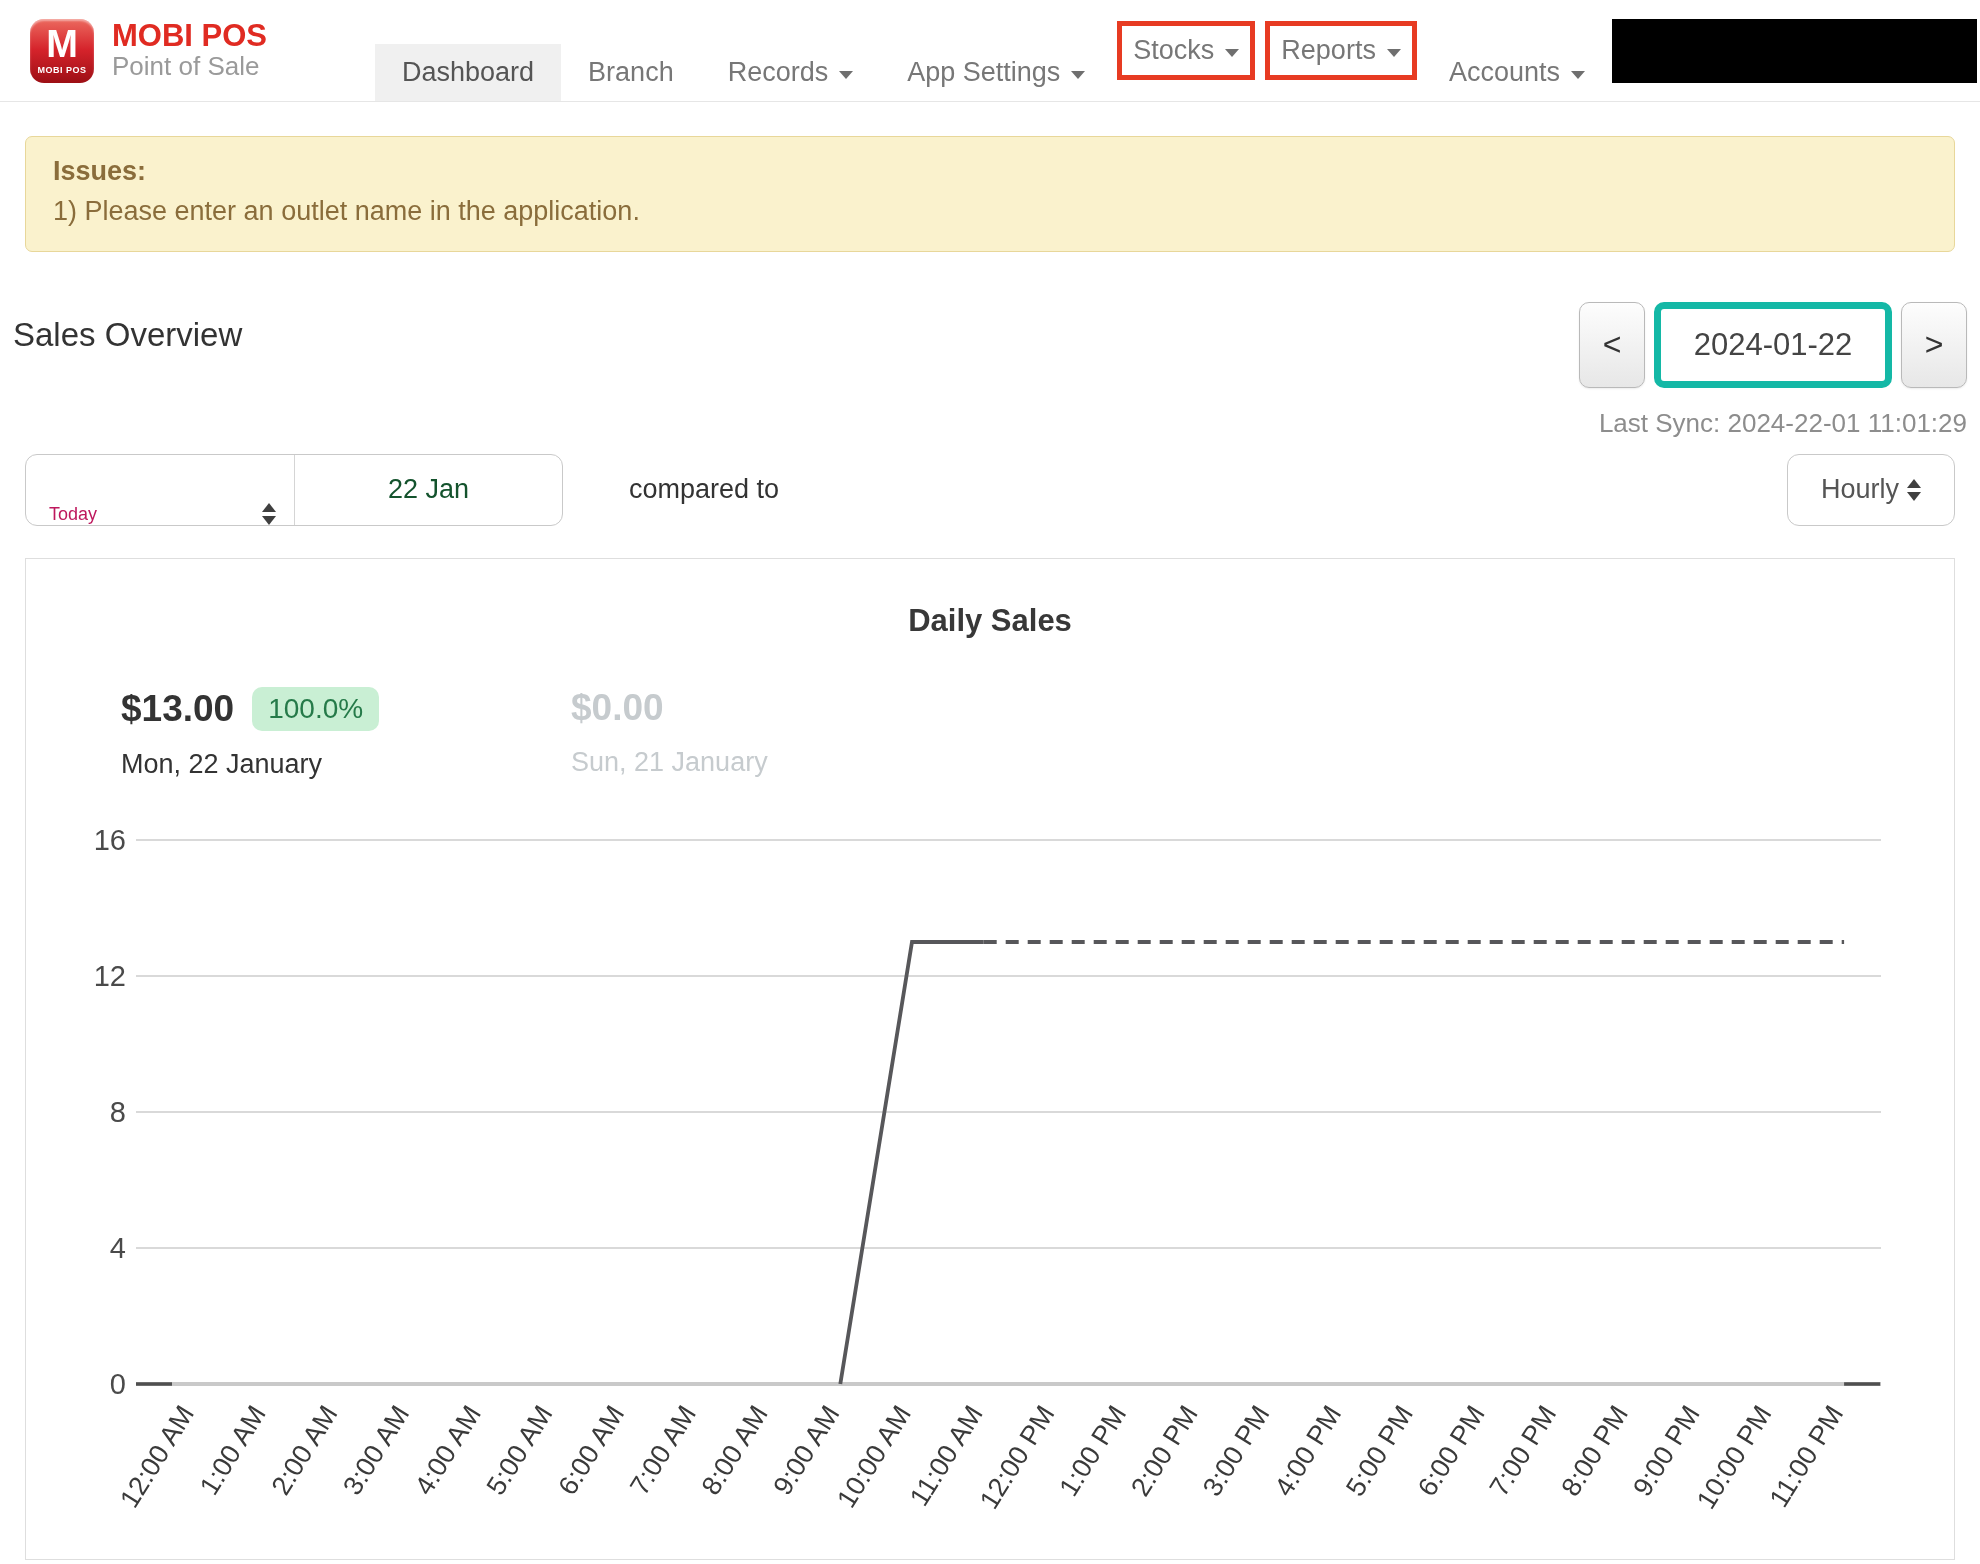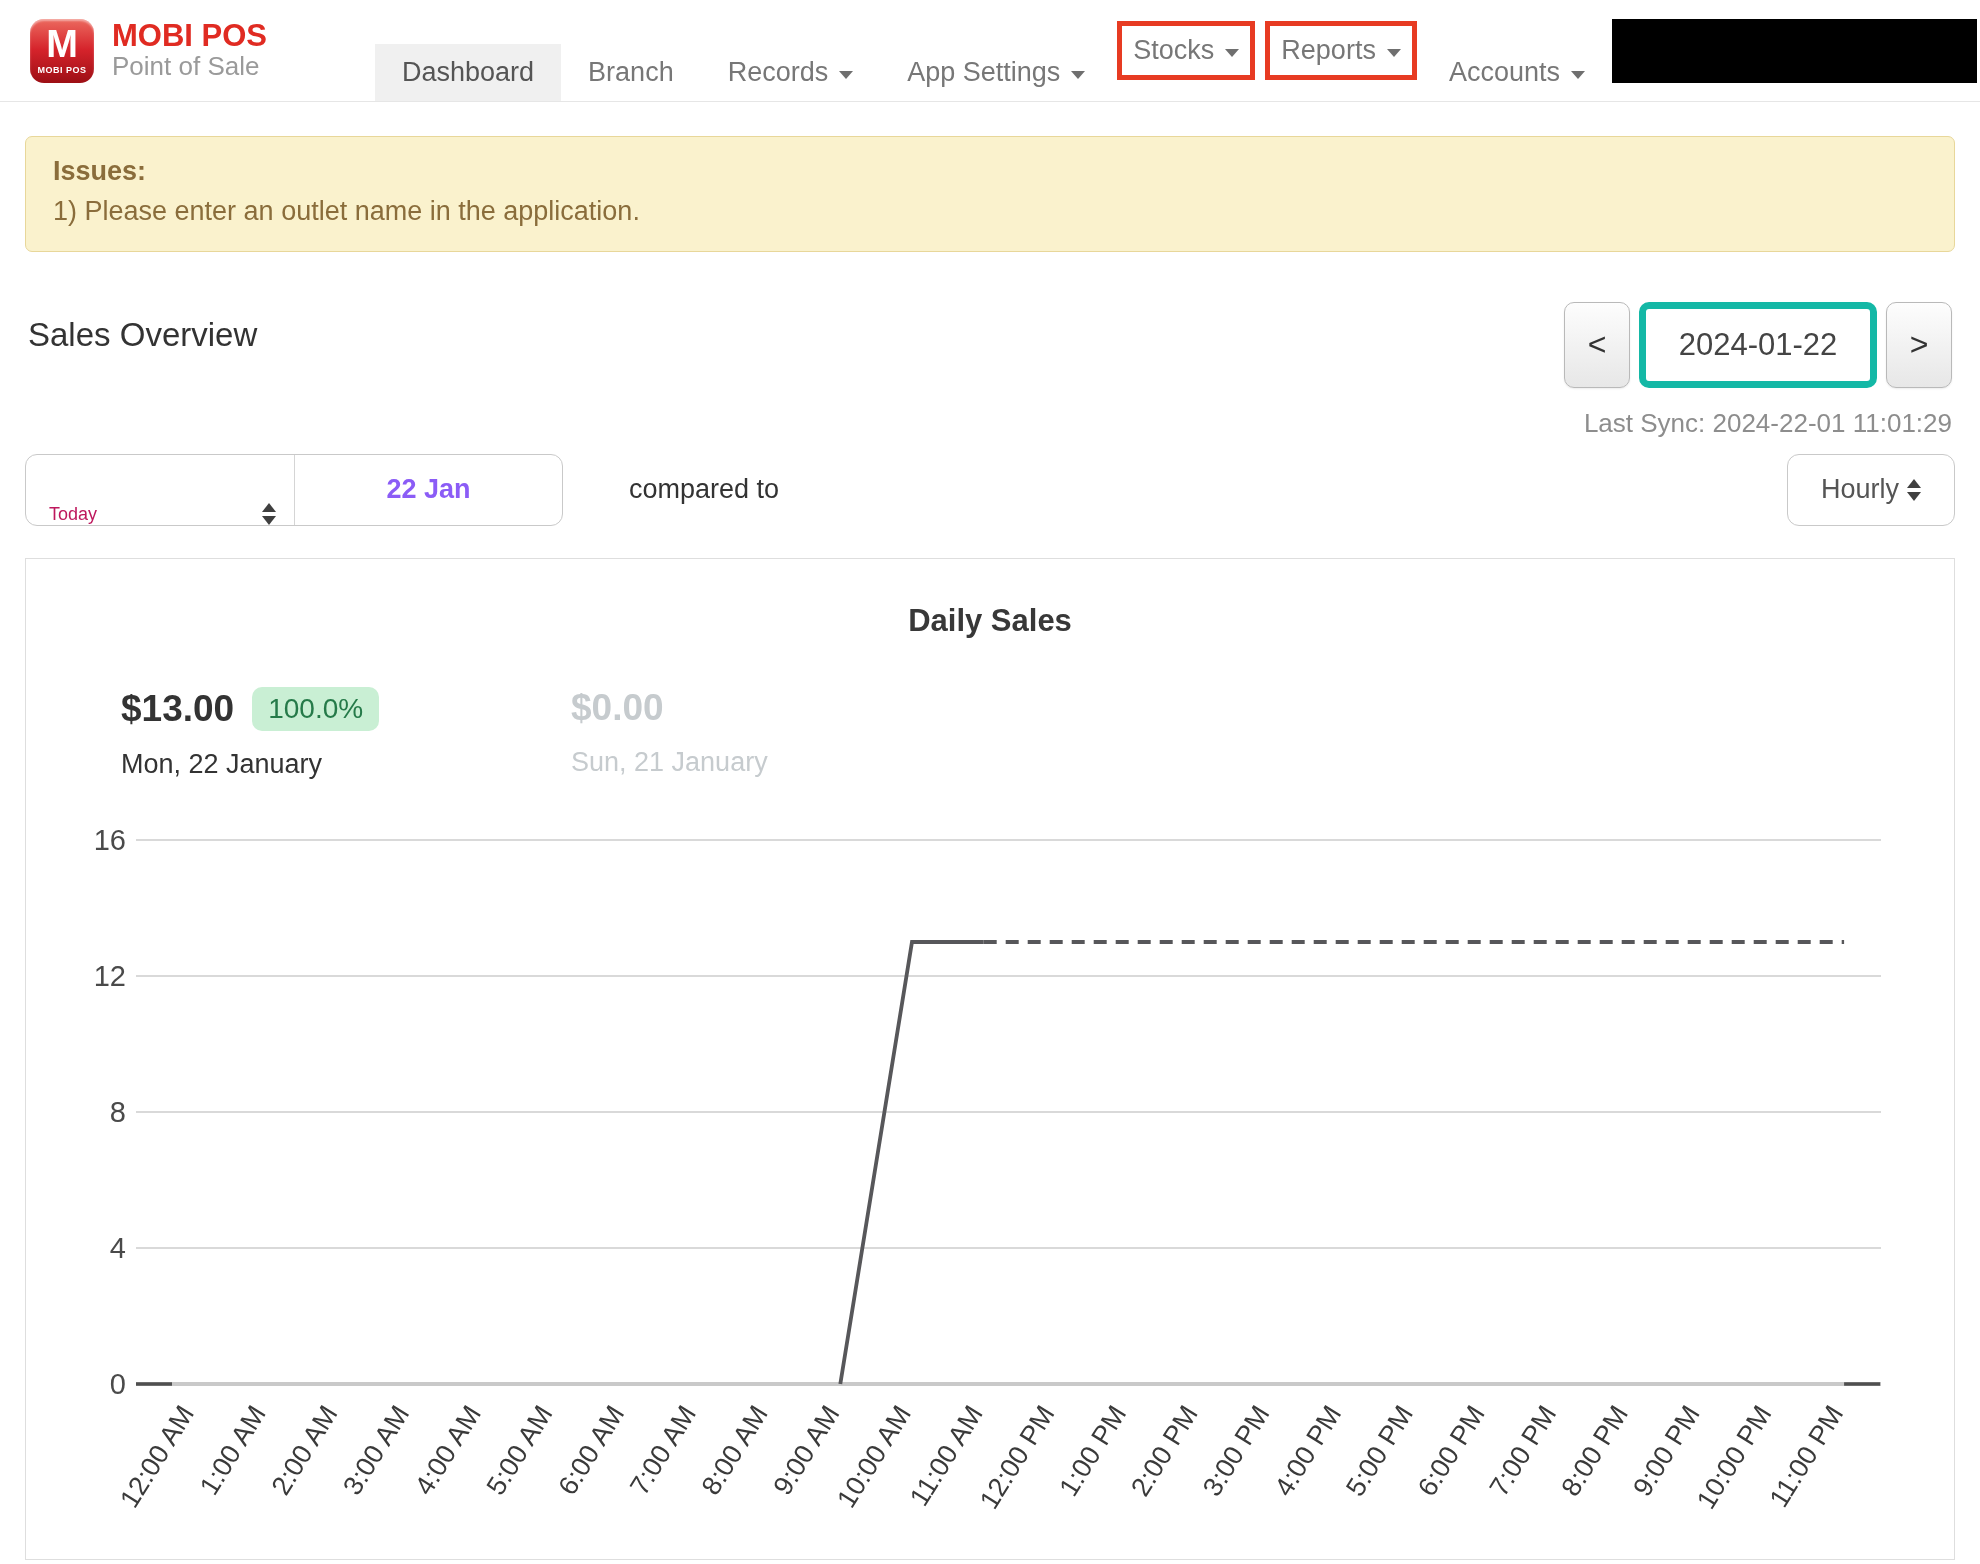--- a/index.html
+++ b/index.html
@@ -25,39 +25,39 @@
   .caret{width:0;height:0;border-left:7px solid transparent;border-right:7px solid transparent;
          border-top:8px solid #6f6f6f;margin-top:5px;}
   .redacted{margin-left:auto;margin-right:3px;align-self:center;width:432px;height:64px;background:#000;}
 
   
   .alert{margin:34px 25px 0;background:#faf2cd;border:1px solid #e8d79a;border-radius:7px;
          padding:15px 27px 19px;color:#8a6d3b;font-size:27px;line-height:1.48;}
   .alert-title{font-weight:bold;}
 
   
-  .overview-row{margin:50px 28px 0;position:relative;height:140px;}
+  .overview-row{margin:50px 13px 0;position:relative;height:140px;}
   .page-title{position:absolute;left:0;top:14px;font-size:33px;color:#333;}
   .date-nav{position:absolute;right:0;top:0;display:flex;gap:9px;}
   .btn{width:66px;height:86px;box-sizing:border-box;border:1px solid #b9b9b9;border-radius:10px;
        background:linear-gradient(180deg,#fdfdfd,#e7e7e7);font-size:32px;color:#333;
        display:flex;align-items:center;justify-content:center;box-shadow:0 1px 2px rgba(0,0,0,.08);cursor:pointer;}
   .date-field{width:238px;height:86px;box-sizing:border-box;border:7px solid #14b8a6;border-radius:10px;background:#fff;
        font-size:31px;color:#444;display:flex;align-items:center;justify-content:center;}
   .last-sync{position:absolute;right:0;top:106px;font-size:26px;color:#8d8d8d;}
 
   
   .filter-row{margin:12px 25px 0;display:flex;align-items:center;height:72px;}
   .input-group{display:flex;height:72px;box-sizing:border-box;border:1px solid #c9c9c9;border-radius:12px;
        overflow:hidden;background:#fff;}
   .select-box{display:flex;align-items:flex-end;justify-content:space-between;box-sizing:border-box;
        padding:0 18px 0 23px;font-size:18px;color:#be185d;cursor:pointer;}
   .w-select{width:268px;}
   .date-cell{display:flex;align-items:center;justify-content:center;box-sizing:border-box;
-       font-size:27px;color:#8b5cf6;border-left:1px solid #d5d5d5;cursor:text;font-weight:bold;}
+       font-size:27px;color:#14532d;border-left:1px solid #d5d5d5;cursor:text;}
   .w-date1{width:268px;} .w-date2{width:274px;}
   .compared-to{margin:0 66px;font-size:27px;color:#333;white-space:nowrap;}
   .hourly{margin-left:auto;width:168px;height:72px;box-sizing:border-box;border:1px solid #c9c9c9;border-radius:12px;
        display:flex;align-items:center;justify-content:center;gap:8px;font-size:27px;color:#555;background:#fff;cursor:pointer;}
   .spin{display:flex;flex-direction:column;gap:4px;}
   .spin span{display:block;width:0;height:0;border-left:7px solid transparent;border-right:7px solid transparent;}
   .spin .up{border-bottom:9px solid #3f3f3f;}
   .spin .down{border-top:9px solid #3f3f3f;}
 
   

